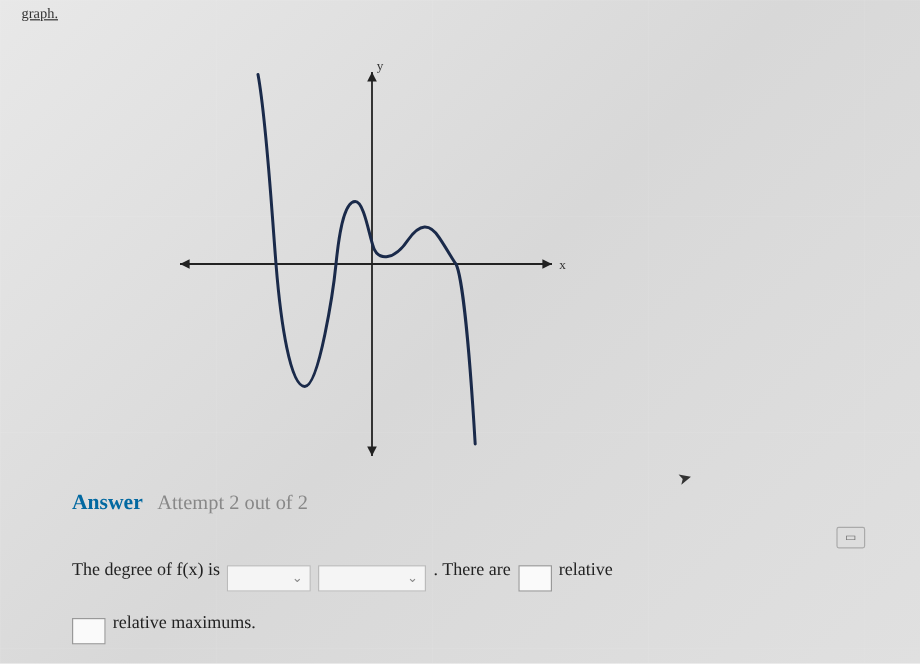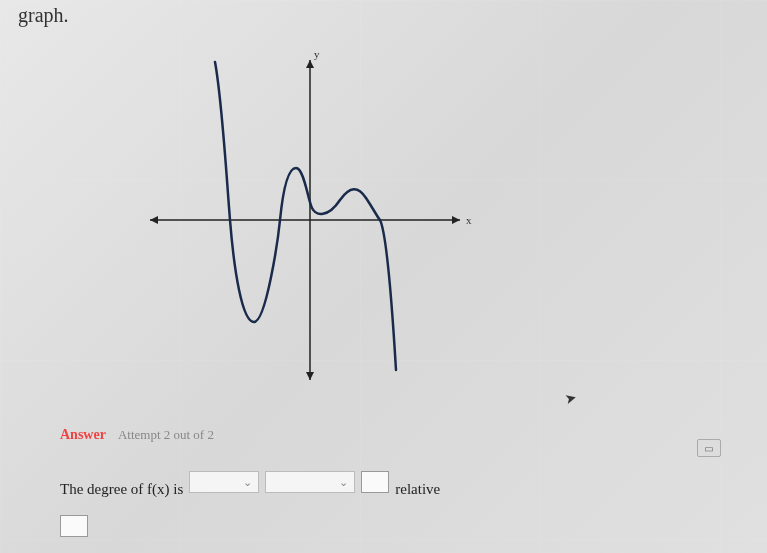--- a/index.html
+++ b/index.html
@@ -9,22 +9,23 @@
       background: linear-gradient(135deg, #e8e8e8 0%, #d8d8d8 50%, #e0e0e0 100%);
       font-family: Georgia, 'Times New Roman', serif;
       position: relative;
       color: #2a2a2a;
       overflow: hidden;
     }
     .page-title {
       position: absolute;
       top: 4px;
       left: 18px;
-      font-size: 20px;
+      font-size: 12px;
       color: #333;
+      text-decoration: underline;
     }
     .graph-container {
       position: absolute;
       top: 40px;
       left: 130px;
       width: 360px;
       height: 360px;
     }
     .answer-section {
       position: absolute;
@@ -32,29 +33,29 @@
       left: 60px;
       right: 40px;
     }
     .answer-header {
       margin-bottom: 28px;
       font-size: 14px;
       display: flex;
       align-items: baseline;
       gap: 12px;
     }
-    .answer-label { font-weight: bold; color: #ef4444; font-size: 14px; }
-    .attempt-text { color: #888; font-size: 13px; }
+    .answer-label { font-weight: bold; color: #0369a1; font-size: 18px; }
+    .attempt-text { color: #888; font-size: 17px; }
     .sentence-line {
       font-size: 15px;
       line-height: 2.4;
       color: #222;
       display: flex;
       flex-wrap: wrap;
-      align-items: flex-start;
+      align-items: flex-end;
       gap: 4px 6px;
     }
     .dropdown {
       display: inline-flex;
       align-items: center;
       justify-content: flex-end;
       min-width: 70px;
       height: 22px;
       border: 1px solid #bbb;
       background: #f5f5f5;
@@ -150,18 +151,20 @@
   </div>
 
   <div class="sentence-line">
     <span class="spacer-text">The degree of f(x) is</span>
     <span class="dropdown">
         <span>⌄</span>
       </span>
     <span class="dropdown wide">
         <span>⌄</span>
       </span>
+    <span class="spacer-text">. There are</span>
     <span class="textbox"></span>
     <span class="spacer-text">relative</span>
     <span style="flex-basis:100%;height:0"></span>
     <span class="textbox"></span>
+    <span class="spacer-text">relative maximums.</span>
   </div>
 </div>
 
 </body></html>

